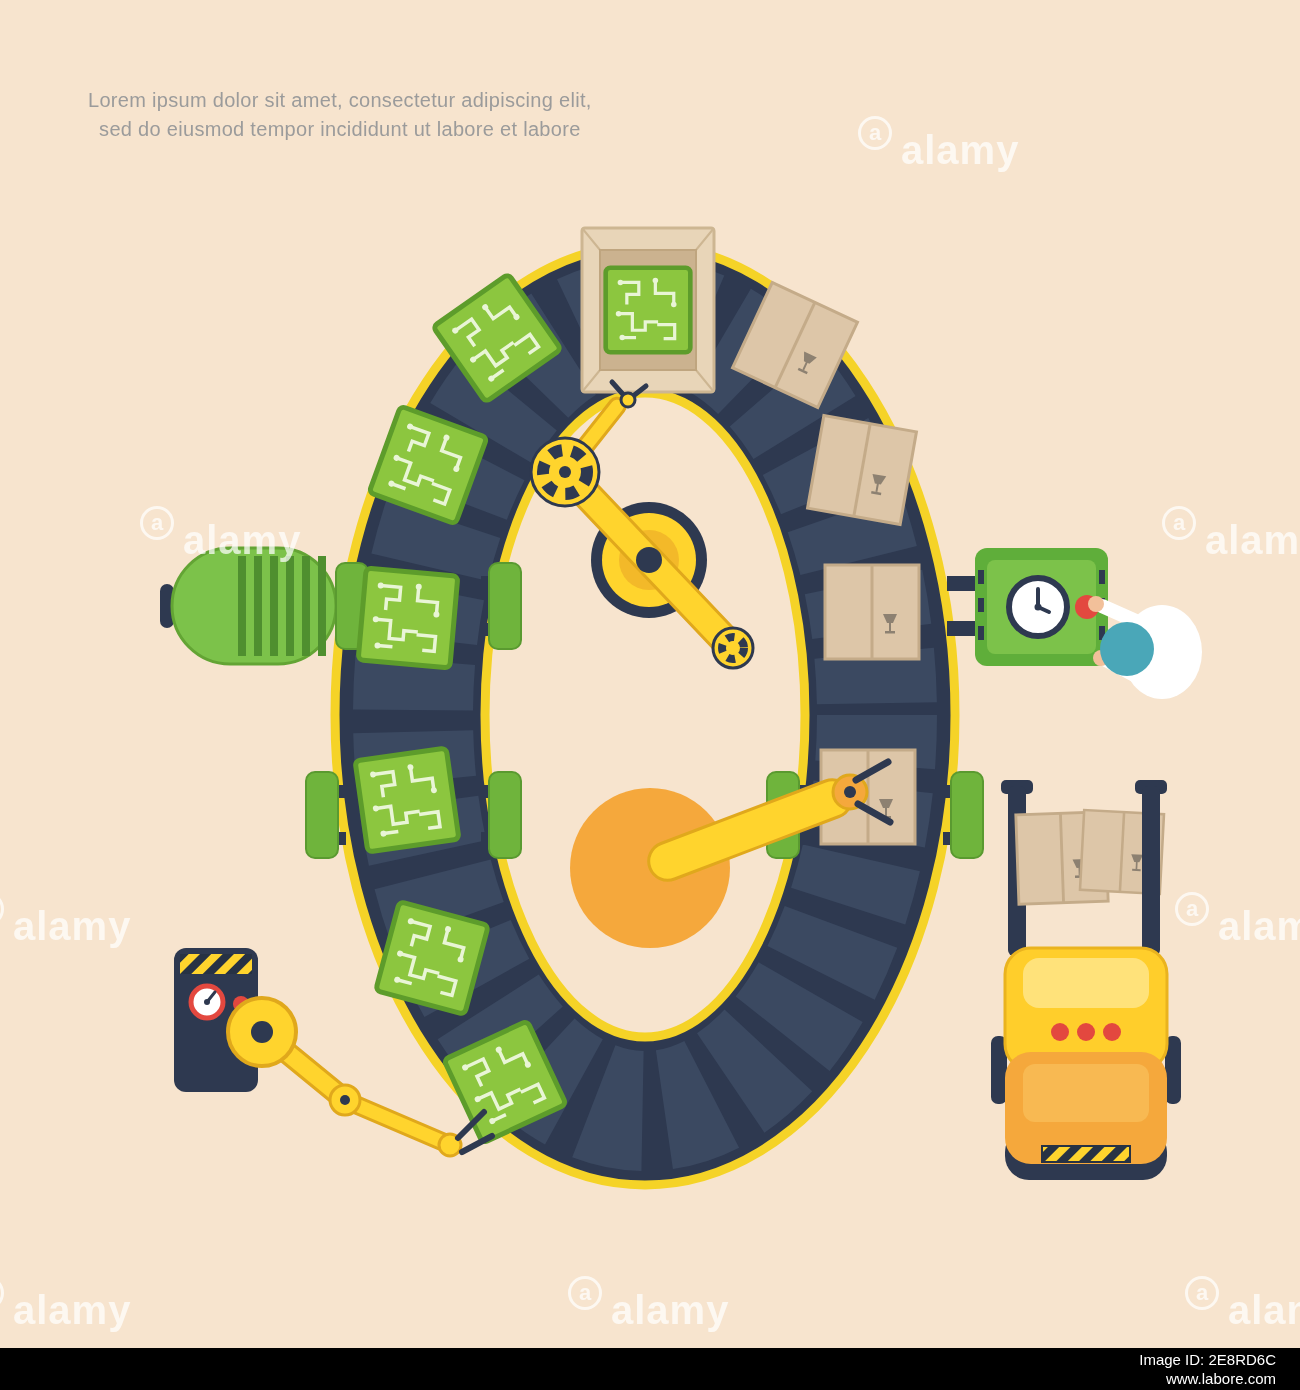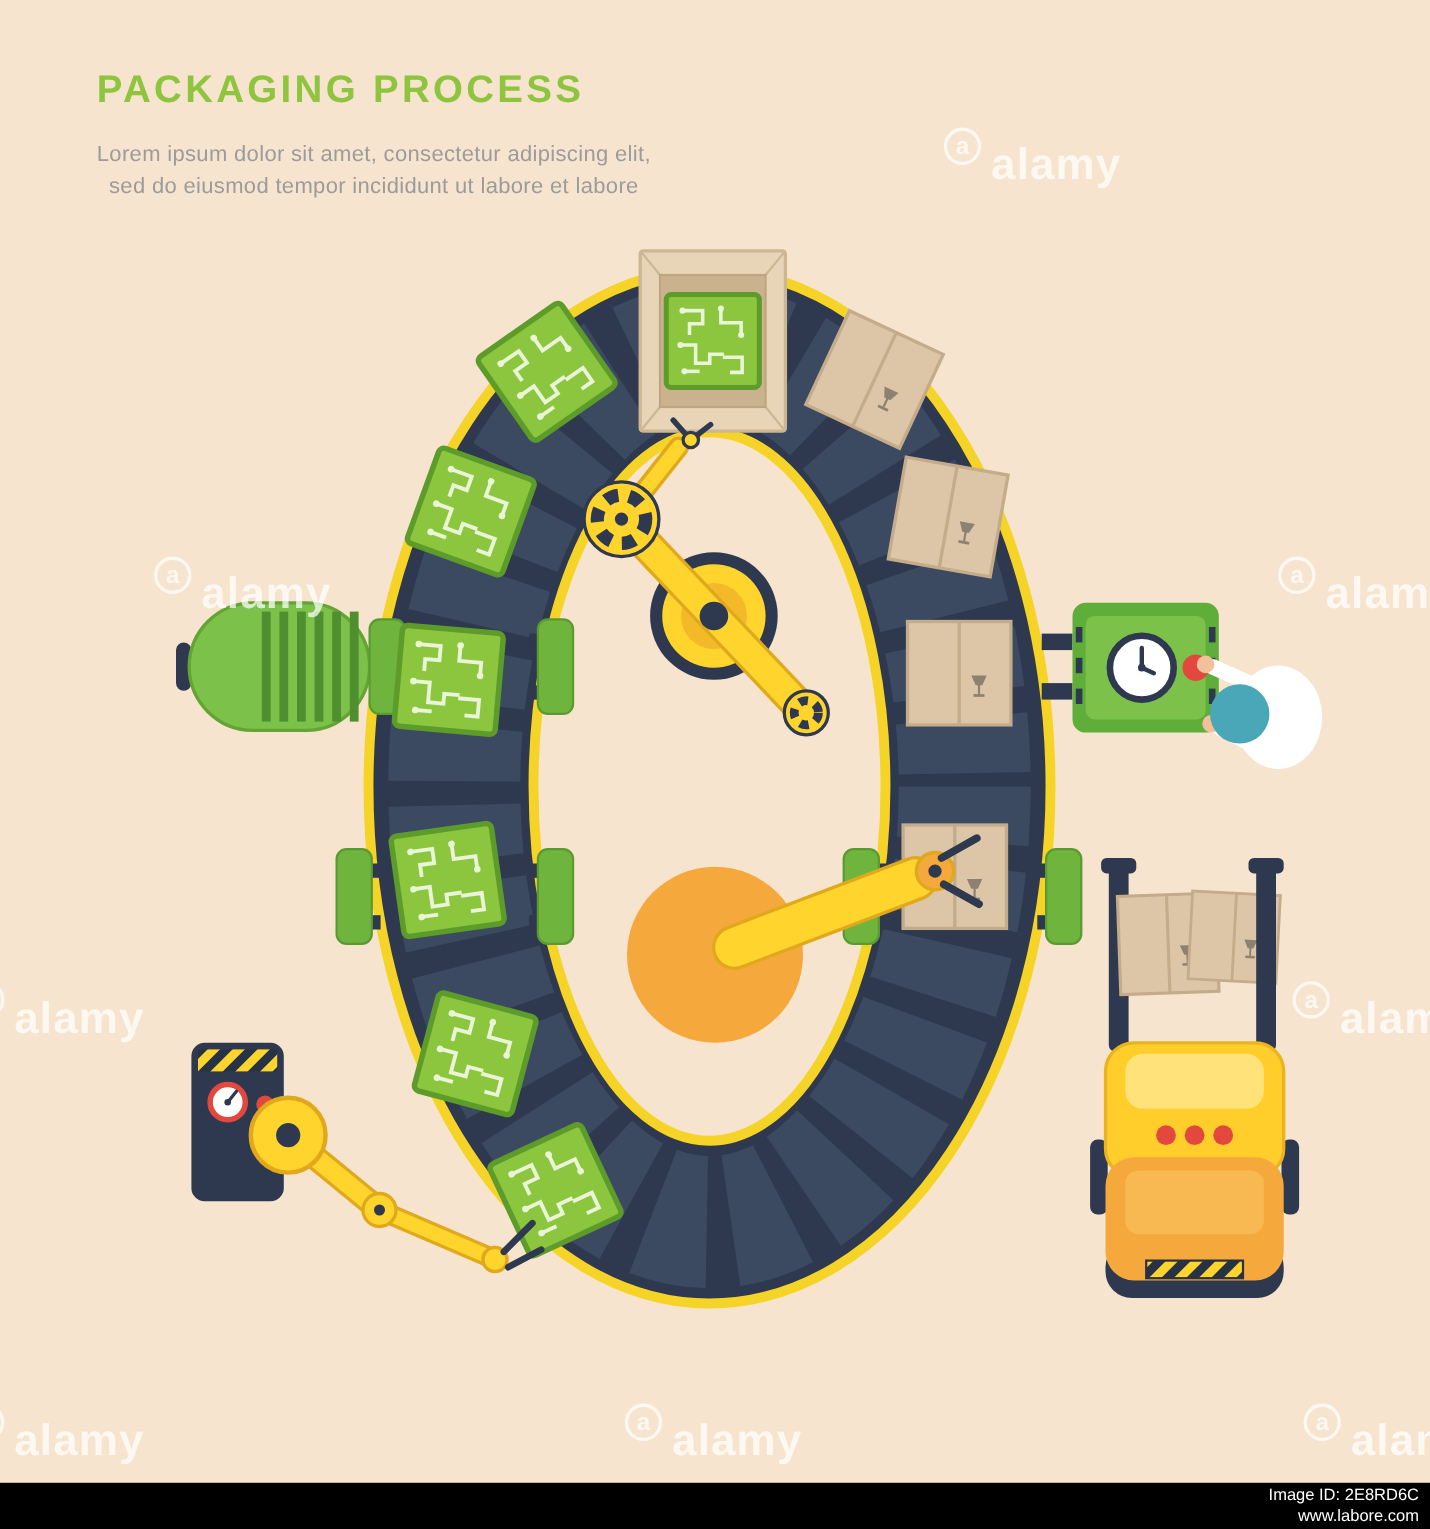--- a/index.html
+++ b/index.html
@@ -19,21 +19,21 @@
   }
   .wm-logo {
     width: 34px; height: 34px; border: 3px solid rgba(255,255,255,.72);
     border-radius: 50%; display: flex; align-items: center; justify-content: center;
     font-size: 22px; font-weight: 700; flex: 0 0 auto;
   }
   .wm-text { font-size: 40px; font-weight: 700; letter-spacing: 1px; margin-top: 36px; }
   .footer {
     position: absolute; left: 0; right: 0; bottom: 0; height: 42px;
     background: #000; color: #fff; display: flex; align-items: center;
-    justify-content: flex-end; padding: 0 10px; z-index: 5;
+    justify-content: flex-end; padding: 0 24px; z-index: 5;
   }
   .footer-meta { text-align: right; font-size: 15px; line-height: 19px; }
 </style>
 </head>
 <body>
 
 <div class="canvas">
 
   <svg class="illustration" width="1300" height="1390" viewBox="0 0 1300 1390">
     <defs>
@@ -236,21 +236,20 @@
       <circle cx="345" cy="1100" r="5" fill="#2e3950"></circle>
       <circle cx="450" cy="1145" r="11" fill="#ffd42d" stroke="#e0a81c" stroke-width="3"></circle>
       <g stroke="#2e3950" stroke-width="6" stroke-linecap="round">
         <path d="M458 1138 L484 1112"></path>
           <path d="M462 1152 L492 1136"></path>
       </g>
     </g>
   </svg>
 
   <div class="header">
-    <h1 class="title">PACKAGING PROCESS</h1>
     <div class="subtitle">
       <div>Lorem ipsum dolor sit amet, consectetur adipiscing elit,</div>
       <div>sed do eiusmod tempor incididunt ut labore et labore</div>
     </div>
   </div>
 
   <div class="watermark" style="left:858px; top:92px;">
     <span class="wm-logo">a</span>
     <span class="wm-text">alamy</span>
   </div>

